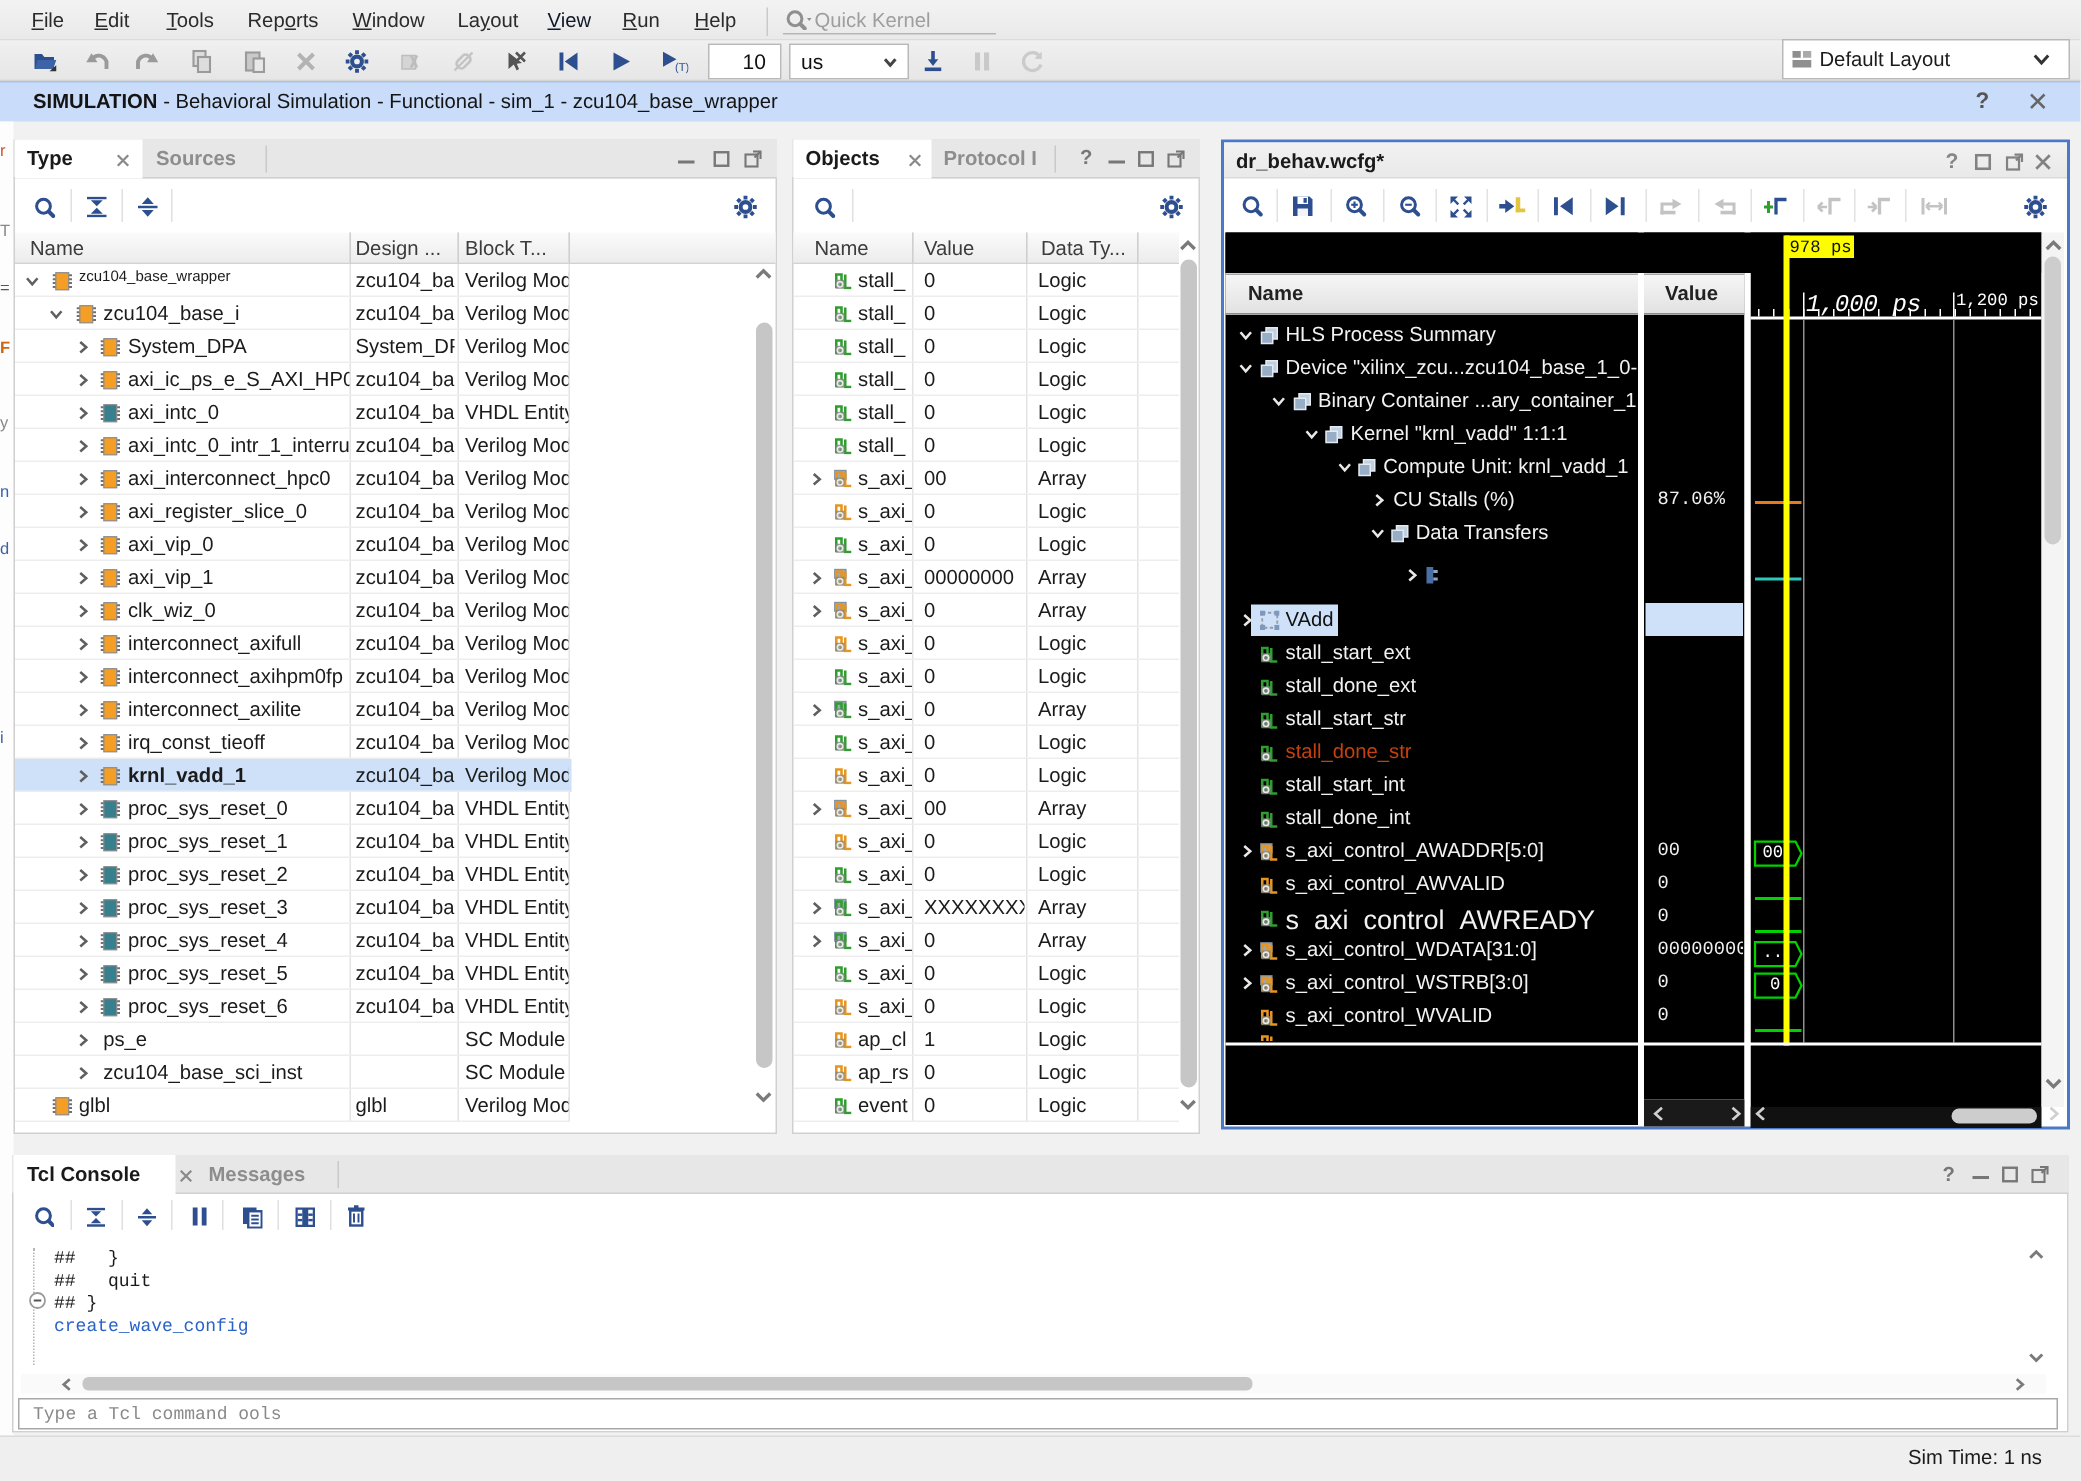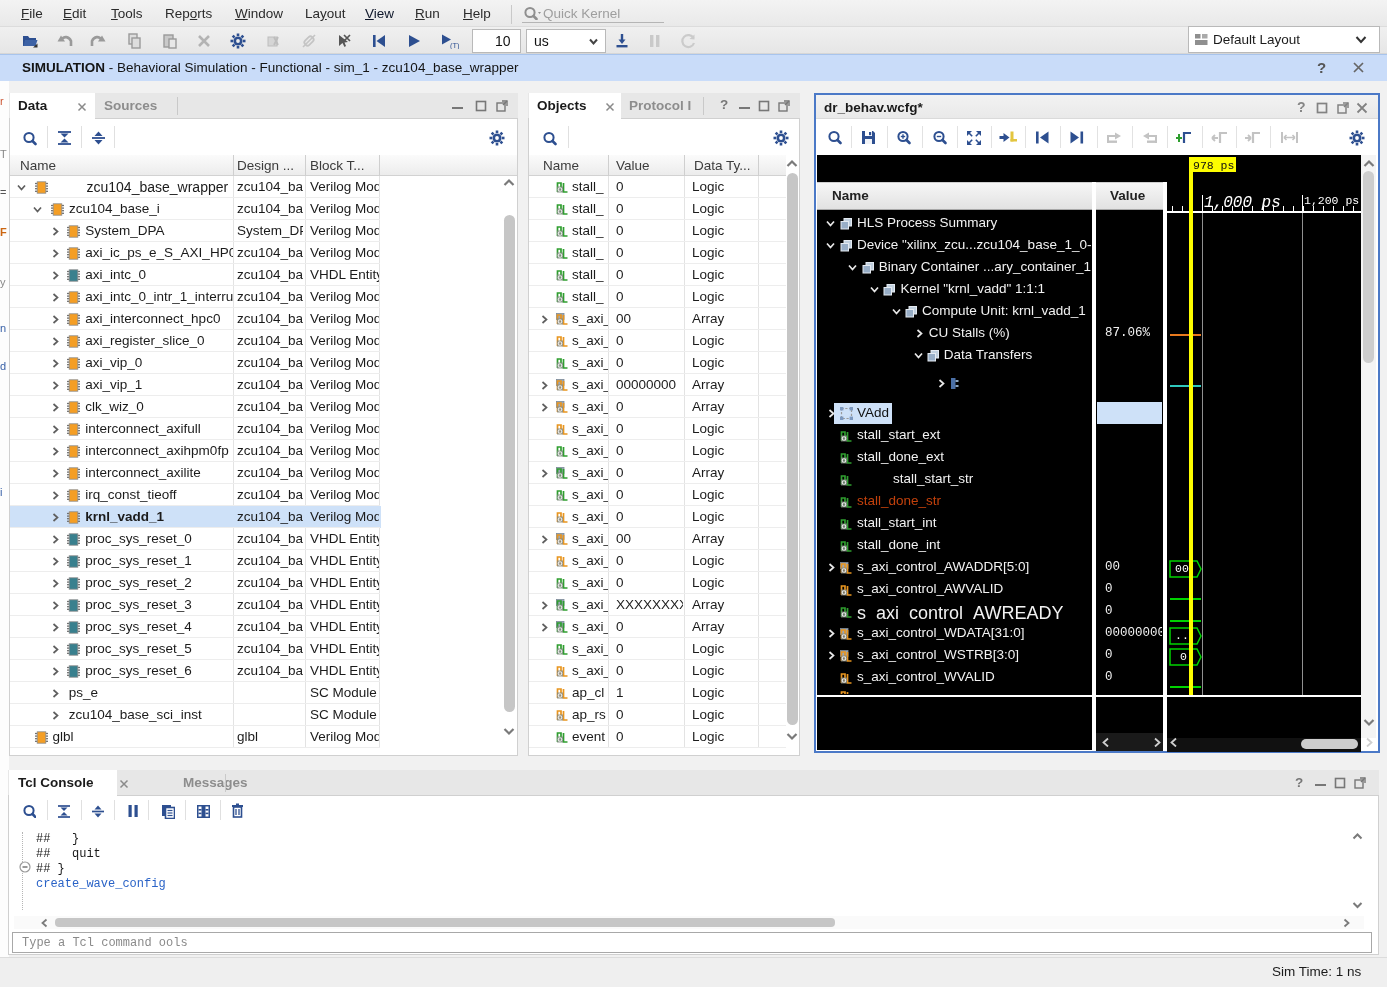--- a/index.html
+++ b/index.html
@@ -129,21 +129,21 @@
 <div style="left:0px;top:148px;font-size:11px;color:#888;">T</div>
 <div style="left:0px;top:186px;font-size:11px;color:#555;">=</div>
 <div style="left:0px;top:226px;font-size:11px;color:#cc6611;font-weight:bold;">F</div>
 <div style="left:0px;top:276px;font-size:11px;color:#888;">y</div>
 <div style="left:0px;top:322px;font-size:11px;color:#3a62a8;">n</div>
 <div style="left:0px;top:360px;font-size:11px;color:#3a62a8;">d</div>
 <div style="left:0px;top:486px;font-size:11px;color:#3a62a8;">i</div>
 <div style="left:9px;top:93px;width:509px;height:663px;background:#fff;border:1px solid #d0d0d0;"></div>
 <div style="left:9px;top:93px;width:509px;height:26px;background:#e7e7e7;border-bottom:1px solid #d0d0d0;"></div>
 <div style="left:10px;top:93px;width:85px;height:26px;background:#fff;"></div>
-<div style="left:18px;top:98px;font-size:13.5px;font-weight:bold;color:#1a1a1a;">Data</div>
+<div style="left:18px;top:98px;font-size:13.5px;font-weight:bold;color:#1a1a1a;">Type</div>
 <svg style="position:absolute;left:77px;top:102px;" width="10" height="10" viewBox="0 0 10 10">
     <path d="M1.5 1.5 L8.5 8.5 M8.5 1.5 L1.5 8.5" stroke="#8a8a8a" stroke-width="1.5"></path>
   </svg>
 <div style="left:104px;top:98px;font-size:13.5px;font-weight:bold;color:#8d8d8d;">Sources</div>
 <div style="left:177px;top:97px;width:1px;height:18px;background:#c9c9c9;"></div>
 <div style="left:452px;top:107px;width:11px;height:2px;background:#777;"></div>
 <svg style="position:absolute;left:475px;top:100px;" width="12" height="12" viewBox="0 0 12 12">
     <rect x="1.5" y="1.5" width="9" height="9" fill="none" stroke="#777" stroke-width="1.6"></rect>
   </svg>
 <svg style="position:absolute;left:496px;top:100px;" width="12" height="12" viewBox="0 0 12 12">
@@ -203,21 +203,21 @@
     <line x1="0" y1="2.5" x2="2.5" y2="2.5" stroke="#707070" stroke-width="1.3"></line>
     <line x1="10.5" y1="2.5" x2="13" y2="2.5" stroke="#707070" stroke-width="1.3"></line>
     <line x1="0" y1="5.1" x2="2.5" y2="5.1" stroke="#707070" stroke-width="1.3"></line>
     <line x1="10.5" y1="5.1" x2="13" y2="5.1" stroke="#707070" stroke-width="1.3"></line>
     <line x1="0" y1="7.7" x2="2.5" y2="7.7" stroke="#707070" stroke-width="1.3"></line>
     <line x1="10.5" y1="7.7" x2="13" y2="7.7" stroke="#707070" stroke-width="1.3"></line>
     <line x1="0" y1="10.3" x2="2.5" y2="10.3" stroke="#707070" stroke-width="1.3"></line>
     <line x1="10.5" y1="10.3" x2="13" y2="10.3" stroke="#707070" stroke-width="1.3"></line>
     <rect x="2.2" y="0.8" width="8.6" height="11.4" fill="#f49e25" stroke="#8a8a8a" stroke-width="0.8"></rect>
   </svg>
-<div style="left:52.5px;top:179px;width:180.5px;height:17px;overflow:hidden;font-size:14px;font-weight:normal;color:#1b1b1b;margin-left:34px;">zcu104_base_wrapper</div>
+<div style="left:52.5px;top:179px;width:180.5px;height:17px;overflow:hidden;font-size:10px;font-weight:normal;color:#1b1b1b;">zcu104_base_wrapper</div>
 <div style="left:237px;top:179px;width:66px;height:17px;overflow:hidden;font-size:13.5px;color:#1b1b1b;">zcu104_ba</div>
 <div style="left:310px;top:179px;width:69px;height:17px;overflow:hidden;font-size:13.5px;color:#1b1b1b;">Verilog Mod</div>
 <div style="left:10px;top:219px;width:370px;height:1px;background:#ededed;"></div>
 <svg style="position:absolute;left:33.4px;top:205px;" width="9" height="9" viewBox="0 0 9 9">
     <polyline points="1,2.5 4.5,6.5 8,2.5" fill="none" stroke="#5f5f5f" stroke-width="1.7"></polyline>
   </svg>
 <svg style="position:absolute;left:50.9px;top:203px;" width="13" height="13" viewBox="0 0 13 13">
     <line x1="0" y1="2.5" x2="2.5" y2="2.5" stroke="#707070" stroke-width="1.3"></line>
     <line x1="10.5" y1="2.5" x2="13" y2="2.5" stroke="#707070" stroke-width="1.3"></line>
     <line x1="0" y1="5.1" x2="2.5" y2="5.1" stroke="#707070" stroke-width="1.3"></line>
@@ -1206,21 +1206,21 @@
     <rect x="1" y="5.5" width="6" height="6" fill="#7a8a7a" opacity="0.85"></rect>
     <circle cx="4" cy="8.5" r="1.8" fill="none" stroke="#e8e8e8" stroke-width="1.1"></circle>
   </svg>
 <div style="left:857.0px;top:448.5px;width:235.0px;height:18px;overflow:hidden;font-size:13.5px;color:#f2f2f2;">stall_done_ext</div>
 <svg style="position:absolute;left:840.0px;top:473.5px;" width="12" height="12" viewBox="0 0 12 12">
     <path d="M1.5 11 L1.5 2 L5 2 L5 11" fill="none" stroke="#2f9e2f" stroke-width="1.7"></path>
     <path d="M7.5 2 L7.5 11 L11.5 11" fill="none" stroke="#2f9e2f" stroke-width="1.7"></path>
     <rect x="1" y="5.5" width="6" height="6" fill="#7a8a7a" opacity="0.85"></rect>
     <circle cx="4" cy="8.5" r="1.8" fill="none" stroke="#e8e8e8" stroke-width="1.1"></circle>
   </svg>
-<div style="left:857.0px;top:470.5px;width:235.0px;height:18px;overflow:hidden;font-size:13.5px;color:#f2f2f2;margin-left:36px;">stall_start_str</div>
+<div style="left:857.0px;top:470.5px;width:235.0px;height:18px;overflow:hidden;font-size:13.5px;color:#f2f2f2;">stall_start_str</div>
 <svg style="position:absolute;left:840.0px;top:495.5px;" width="12" height="12" viewBox="0 0 12 12">
     <path d="M1.5 11 L1.5 2 L5 2 L5 11" fill="none" stroke="#2f9e2f" stroke-width="1.7"></path>
     <path d="M7.5 2 L7.5 11 L11.5 11" fill="none" stroke="#2f9e2f" stroke-width="1.7"></path>
     <rect x="1" y="5.5" width="6" height="6" fill="#7a8a7a" opacity="0.85"></rect>
     <circle cx="4" cy="8.5" r="1.8" fill="none" stroke="#e8e8e8" stroke-width="1.1"></circle>
   </svg>
 <div style="left:857.0px;top:492.5px;width:235.0px;height:18px;overflow:hidden;font-size:13.5px;color:#c2410c;">stall_done_str</div>
 <svg style="position:absolute;left:840.0px;top:517.5px;" width="12" height="12" viewBox="0 0 12 12">
     <path d="M1.5 11 L1.5 2 L5 2 L5 11" fill="none" stroke="#2f9e2f" stroke-width="1.7"></path>
     <path d="M7.5 2 L7.5 11 L11.5 11" fill="none" stroke="#2f9e2f" stroke-width="1.7"></path>
@@ -1372,21 +1372,21 @@
     <polyline points="3,1.5 7.5,5.5 3,9.5" fill="none" stroke="#cfcfcf" stroke-width="1.8"></polyline>
   </svg>
 <div style="left:1301px;top:739px;width:57px;height:10px;background:#cdcdcd;border-radius:5px;"></div>
 <div style="left:8px;top:770px;width:1371px;height:185px;background:#fff;border:1px solid #d0d0d0;"></div>
 <div style="left:8px;top:770px;width:1371px;height:26px;background:#e7e7e7;border-bottom:1px solid #d0d0d0;"></div>
 <div style="left:9px;top:770px;width:108px;height:26px;background:#fff;"></div>
 <div style="left:18px;top:775px;font-size:13.5px;font-weight:bold;color:#1a1a1a;">Tcl Console</div>
 <svg style="position:absolute;left:119px;top:779px;" width="10" height="10" viewBox="0 0 10 10">
     <path d="M1.5 1.5 L8.5 8.5 M8.5 1.5 L1.5 8.5" stroke="#8a8a8a" stroke-width="1.5"></path>
   </svg>
-<div style="left:139px;top:775px;font-size:13.5px;font-weight:bold;color:#8d8d8d;margin-left:44px;">Messages</div>
+<div style="left:139px;top:775px;font-size:13.5px;font-weight:bold;color:#8d8d8d;">Messages</div>
 <div style="left:225px;top:774px;width:1px;height:18px;background:#c9c9c9;"></div>
 <div style="left:1295px;top:775px;font-size:13.5px;color:#777;font-weight:bold;">?</div>
 <div style="left:1315px;top:784px;width:11px;height:2px;background:#777;"></div>
 <svg style="position:absolute;left:1334px;top:777px;" width="12" height="12" viewBox="0 0 12 12">
     <rect x="1.5" y="1.5" width="9" height="9" fill="none" stroke="#777" stroke-width="1.6"></rect>
   </svg>
 <svg style="position:absolute;left:1354px;top:777px;" width="12" height="12" viewBox="0 0 12 12">
     <rect x="1" y="3" width="8" height="8" fill="none" stroke="#777" stroke-width="1.4"></rect>
     <path d="M6 1 L11 1 L11 6" fill="none" stroke="#777" stroke-width="1.4"></path>
     <path d="M7 5 L11 1" stroke="#777" stroke-width="1.4"></path>

